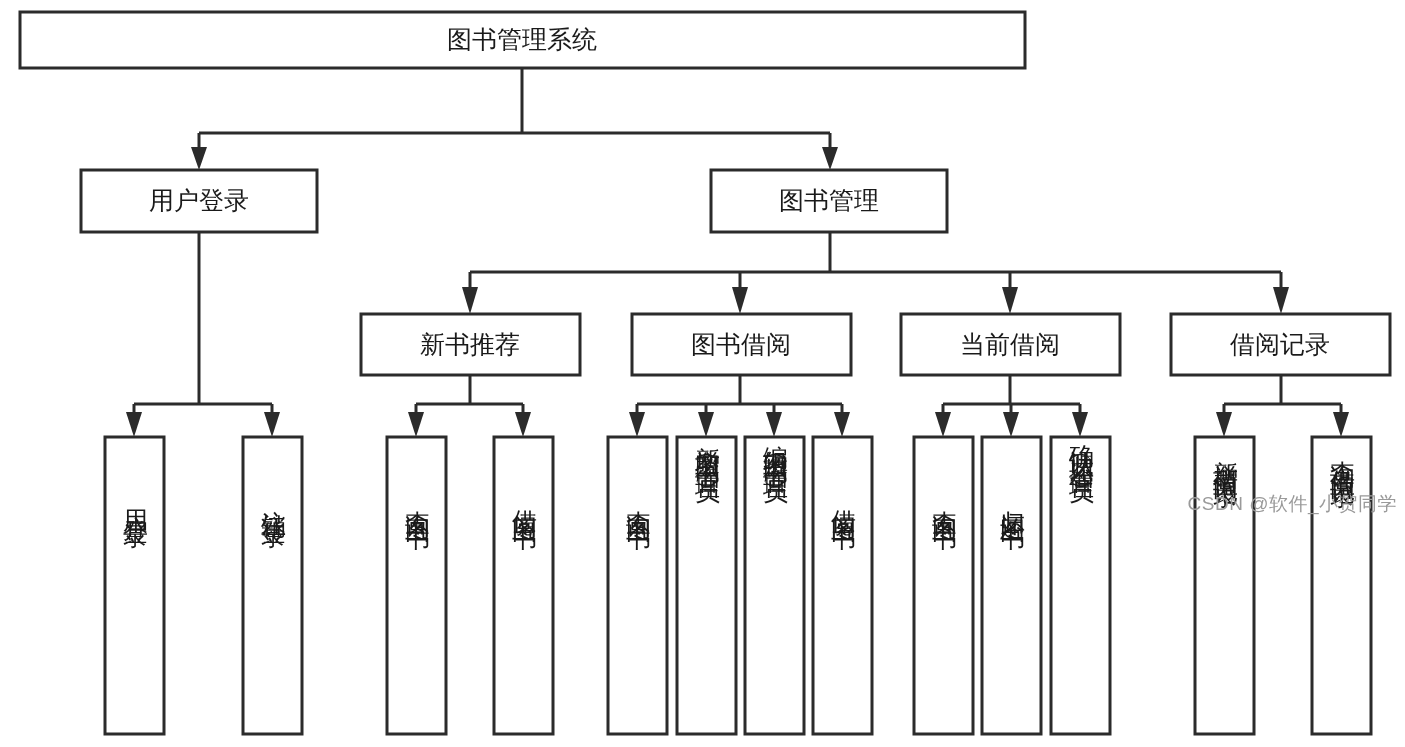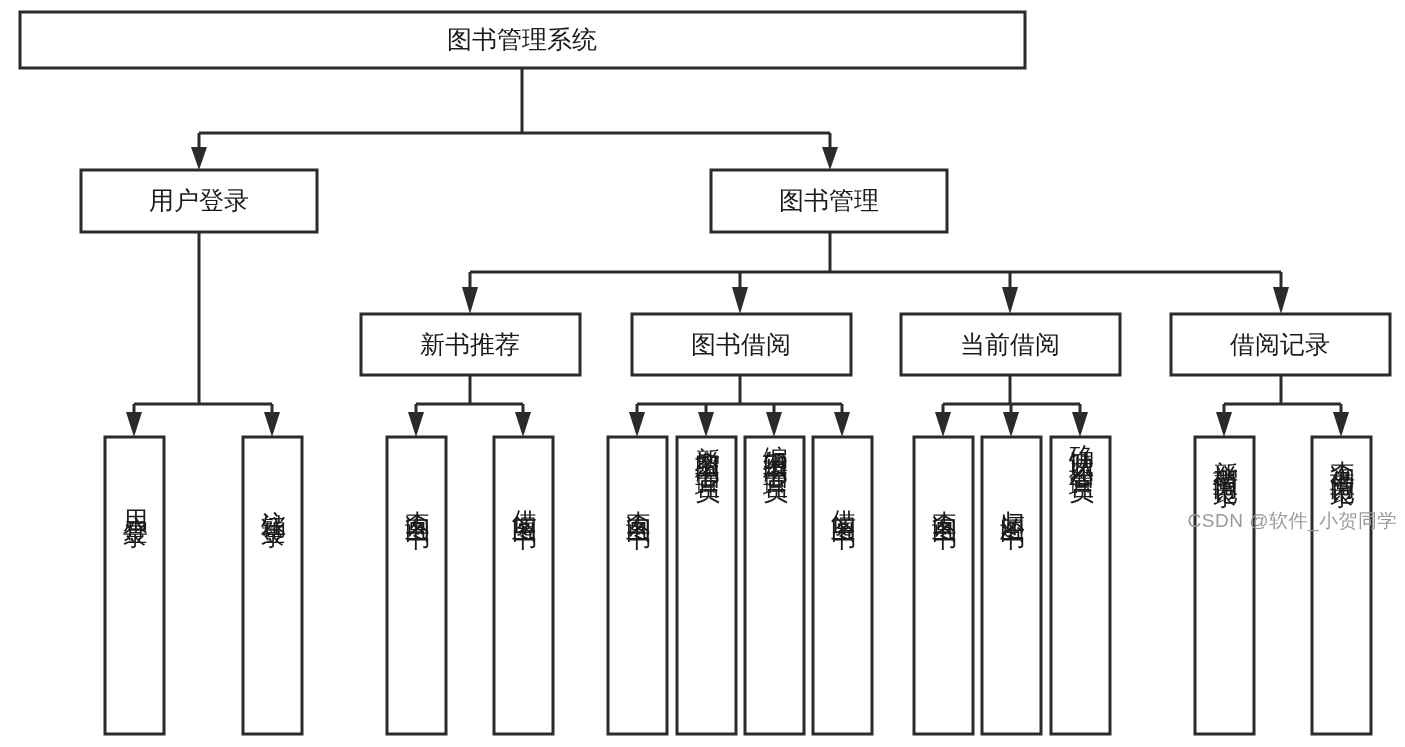--- a/index.html
+++ b/index.html
@@ -53,21 +53,21 @@
     fill: #1a1a1a;
     font-size: 25px;
     letter-spacing: 5px;
     writing-mode: vertical-rl;
     text-orientation: upright;
     text-anchor: middle;
   }
   .watermark-text {
     position: absolute;
     right: 8px;
-    bottom: 6px;
+    bottom: 23px;
     font-family: "Liberation Sans", "DejaVu Sans", sans-serif;
     font-size: 19px;
     color: #9a9a9a;
     white-space: nowrap;
     letter-spacing: 0.5px;
   }
 </style>
 </head>
 <body>
 

